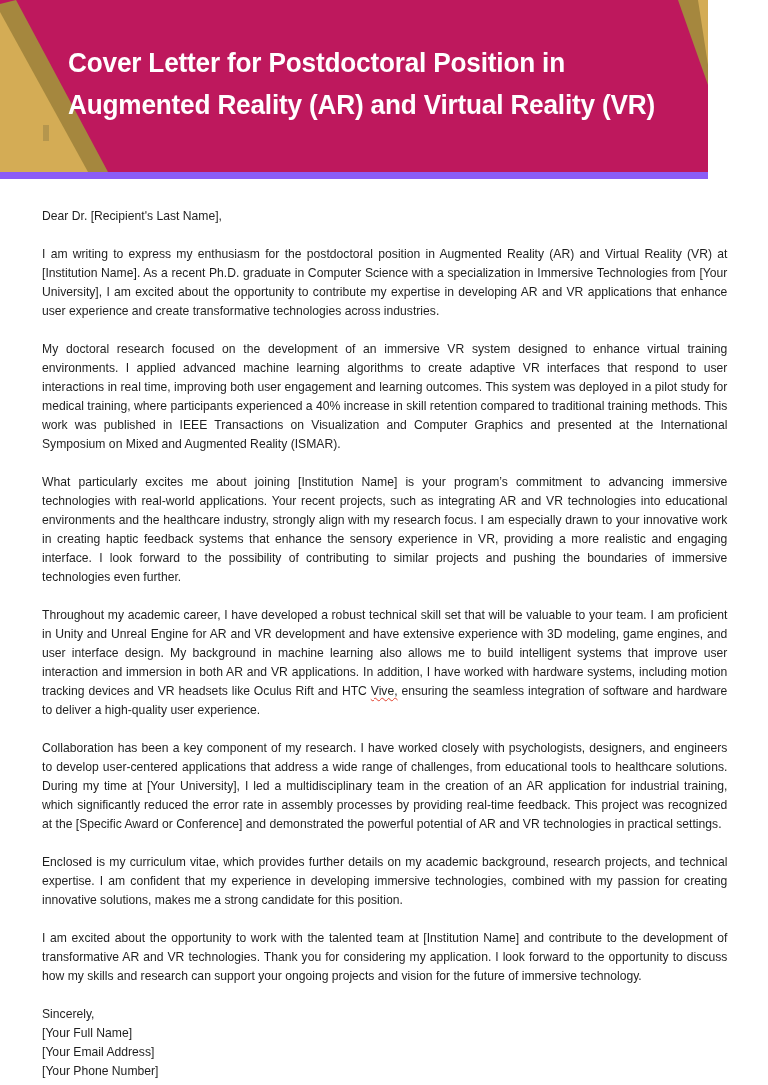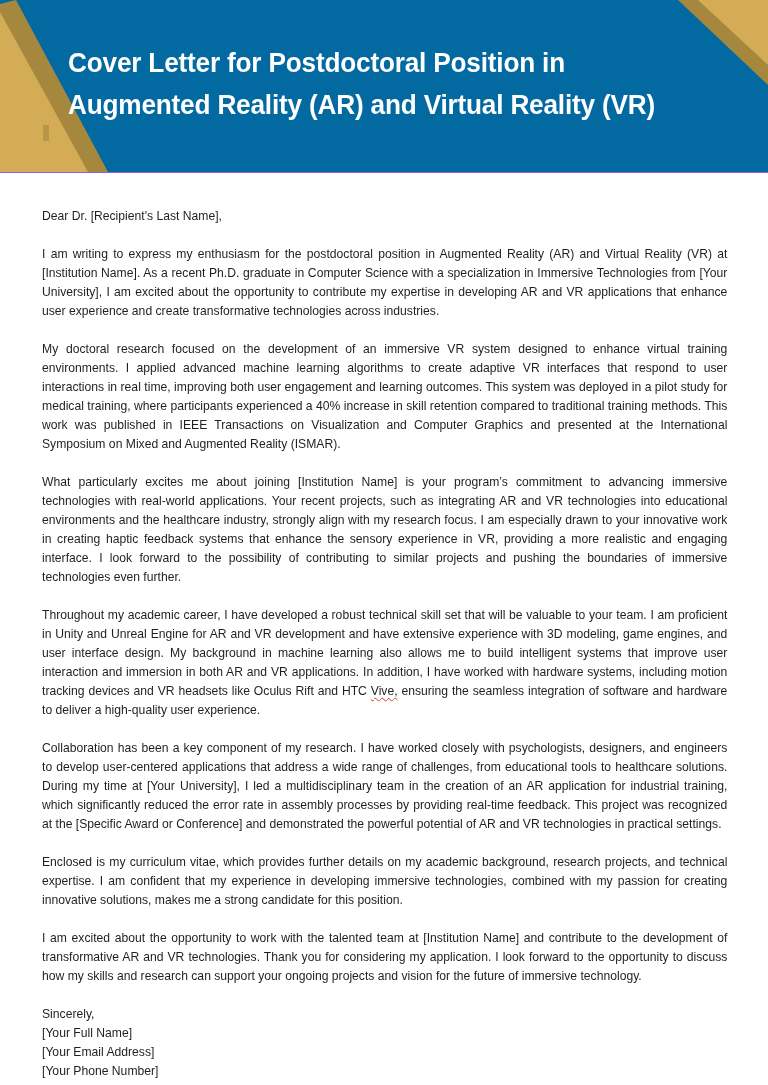--- a/index.html
+++ b/index.html
@@ -7,23 +7,23 @@
     width: 768px; height: 1085px;
     background: #ffffff;
     font-family: "Liberation Sans", sans-serif;
     position: relative;
     overflow: hidden;
   }
 
   
   .header {
     position: absolute; top: 0; left: 0;
-    width: 768px; height: 172px;
-    background: #0369a1;
-    border-bottom: 1px solid #8b5cf6;
+    width: 708px; height: 172px;
+    background: #be185d;
+    border-bottom: 7px solid #8b5cf6;
   }
   .shape { position: absolute; top: 0; left: 0; width: 100%; height: 100%; }
   .ribbon-left-dark {
     background: #a5873e;
     clip-path: polygon(0 4px, 16px 0, 108px 100%, 0 100%);
   }
   .ribbon-left-light {
     background: #d4ac55;
     clip-path: polygon(0 12px, 88px 100%, 0 100%);
   }

